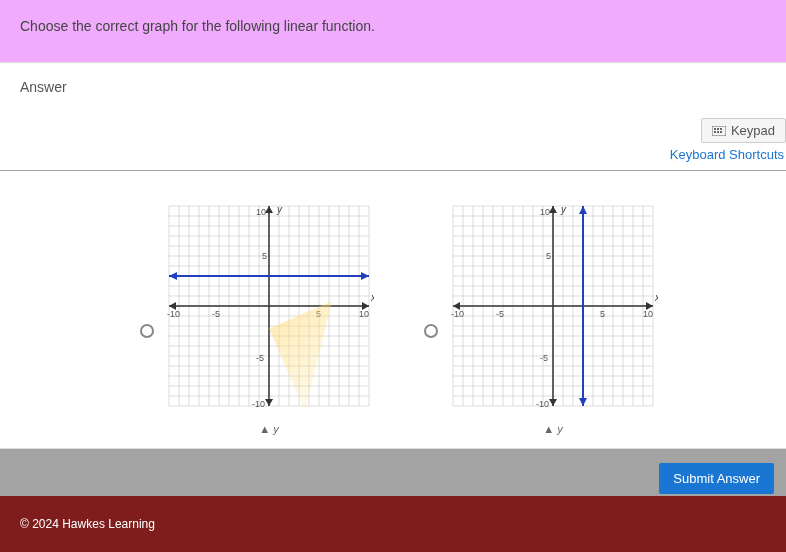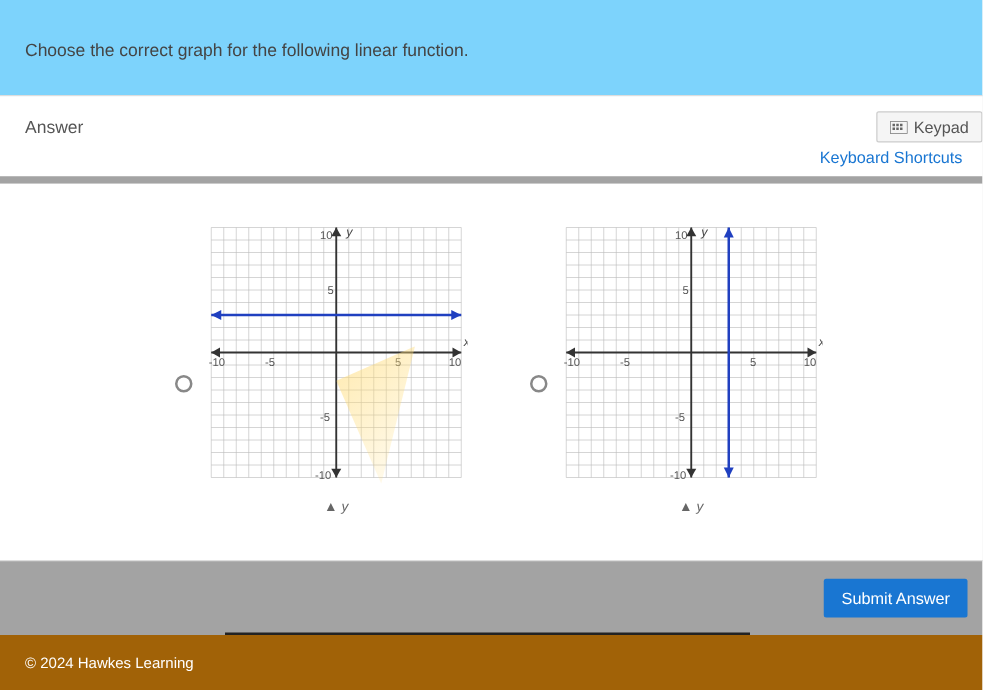--- a/index.html
+++ b/index.html
@@ -1,30 +1,30 @@
 <!DOCTYPE html>
 <html><head>
   <meta charset="utf-8">
   <style>
     * { box-sizing: border-box; margin: 0; padding: 0; }
     body { font-family: Arial, sans-serif; background: #f0f0f0; width: 786px; height: 552px; overflow: hidden; position: relative; }
-    .question-section { background: #7dd3fc; padding: 32px 20px 8px 20px; border-bottom: 1px solid #ddd; }
+    .question-section { background: #f0abfc; padding: 18px 20px 8px 20px; border-bottom: 1px solid #ddd; }
     .question-text { color: #444; font-size: 14px; margin-bottom: 20px; }
     .equation { text-align: center; font-style: italic; font-size: 15px; color: #333; padding-bottom: 10px; }
-    .answer-header { display: flex; justify-content: space-between; align-items: flex-start; padding: 12px 0 8px 20px; background: #fff; border-bottom: 6px solid #a3a3a3; }
+    .answer-header { display: flex; justify-content: space-between; align-items: flex-start; padding: 12px 0 8px 20px; background: #fff; border-bottom: 1px solid #a3a3a3; }
     .answer-label { font-size: 14px; color: #555; padding-top: 4px; }
-    .header-right { text-align: right; }
+    .header-right { text-align: right; margin-top: 43px; }
     .keypad-btn { display: inline-flex; align-items: center; gap: 5px; background: #f5f5f5; border: 1px solid #ccc; padding: 4px 10px; font-size: 13px; color: #555; cursor: pointer; border-radius: 2px; margin-bottom: 4px; }
     .keypad-icon { width: 14px; height: 10px; }
-    .keyboard-shortcuts { color: #1976d2; font-size: 13px; cursor: pointer; padding-right: 16px; }
+    .keyboard-shortcuts { color: #1976d2; font-size: 13px; cursor: pointer; padding-right: 2px; }
     .graphs-container { display: flex; gap: 50px; padding: 20px 20px 10px 140px; background: #fff; height: 310px; overflow: hidden; }
     .graph-option { display: flex; align-items: center; gap: 10px; }
     .radio { width: 14px; height: 14px; border: 2px solid #888; border-radius: 50%; flex-shrink: 0; cursor: pointer; background: #fff; }
     .graph-box { width: 210px; height: 260px; position: relative; }
-    .footer-bar { position: absolute; bottom: 0; left: 0; right: 0; height: 44px; background: #a16207; display: flex; align-items: center; padding: 0 20px; margin-top: 20px; }
+    .footer-bar { position: absolute; bottom: 0; left: 0; right: 0; height: 56px; background: #7f1d1d; display: flex; align-items: center; padding: 0 20px; margin-top: 20px; }
     .copyright { color: #fff; font-size: 12px; }
     .track-bar { position: absolute; bottom: 40px; left: 180px; width: 420px; height: 6px; background: #222; }
     .submit-section { background: #a3a3a3; padding: 14px 12px; text-align: right; border-top: 1px solid #ddd; position: absolute; bottom: 44px; right: 0; left: 0; }
     .submit-btn { background: #1976d2; color: #fff; border: none; padding: 8px 14px; font-size: 13px; cursor: pointer; border-radius: 2px; }
     svg.grid { width: 210px; height: 210px; }
     .axis-label-partial { text-align: center; font-size: 11px; font-style: italic; color: #666; margin-top: 8px; }
     .hl-wedge { position: absolute; bottom: 50px; left: 105px; width: 90px; height: 110px; background: linear-gradient(135deg, rgba(255,220,120,0.6), rgba(255,255,255,0)); clip-path: polygon(0 25%, 70% 0, 40% 100%); pointer-events: none; }
   </style>
 </head>
 <body>

